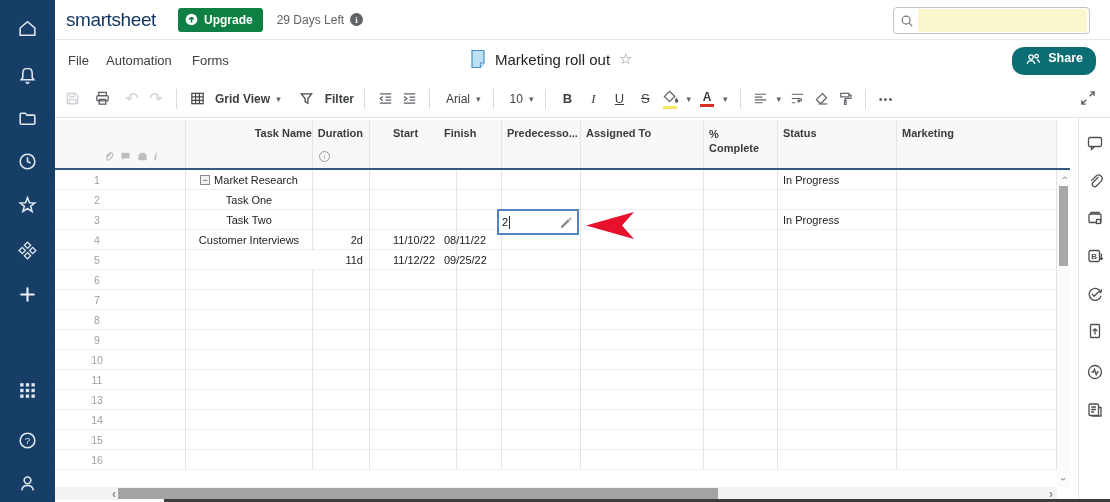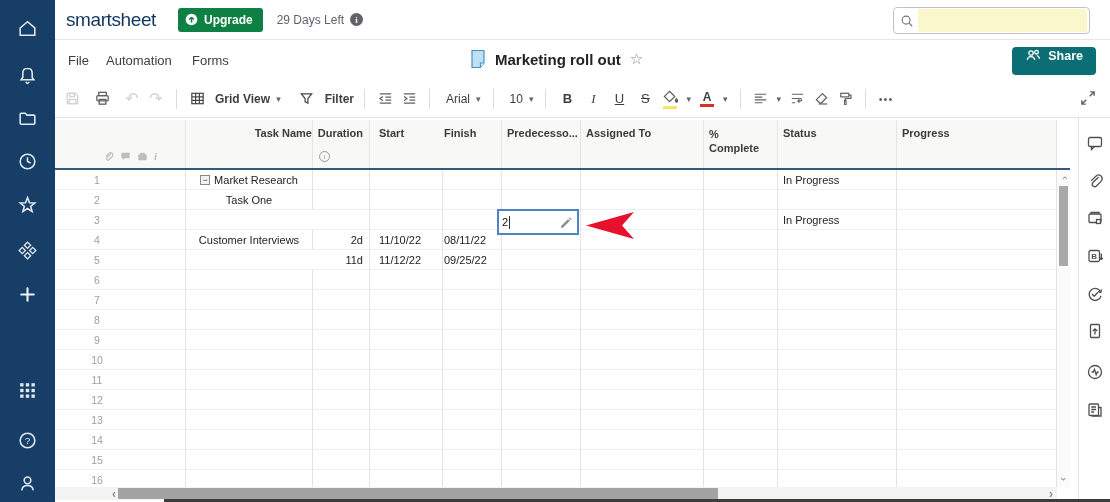--- a/index.html
+++ b/index.html
@@ -20,23 +20,23 @@
   .upgrade-btn svg { width:15px; height:15px; margin-right:5px; }
   .trial { margin-left:14px; font-size:12px; color:#5f6368; }
   .info-dot { margin-left:6px; width:13px; height:13px; border-radius:50%; background:#5f6368; color:#fff; font-size:9px; font-weight:bold; display:inline-flex; align-items:center; justify-content:center; font-family:"Liberation Serif",serif; }
   .searchbox { position:absolute; right:20px; top:7px; width:197px; height:27px; border:1px solid #c3c3c3; border-radius:4px; background:#fff; display:flex; align-items:center; }
   .searchbox svg { width:14px; height:14px; margin-left:6px; flex:none; }
   .search-input { flex:1; height:23px; margin:1px 2px 1px 4px; border:none; outline:none; background:var(--search-highlight,#fbf7cc); font-size:12px; }
 
   .menubar { position:absolute; left:0; top:41px; width:1055px; height:39px; background:#fff; }
   .menu-item { position:absolute; top:12px; font-size:13px; color:#3c4043; cursor:pointer; }
   .title-group { position:absolute; left:415px; top:8px; display:flex; align-items:center; }
-  .sheet-title { font-size:15px; font-weight:bold; color:#232323; margin-left:9px; }
+  .sheet-title { font-size:15px; font-weight:normal; color:#232323; margin-left:9px; }
   .fav-star { margin-left:9px; font-size:15px; color:#8a8a8a; cursor:pointer; }
-  .share-btn { position:absolute; right:14px; top:6px; height:28px; background:var(--share-teal,#0b6e74); color:#fff; border:none; border-radius:4px; display:flex; align-items:flex-end; padding:12px 13px; font-size:12.5px; font-weight:bold; cursor:pointer; }
+  .share-btn { position:absolute; right:14px; top:6px; height:28px; background:var(--share-teal,#0b6e74); color:#fff; border:none; border-radius:12px; display:flex; align-items:flex-start; padding:4px 13px; font-size:12.5px; font-weight:bold; cursor:pointer; }
   .share-btn svg { width:16px; height:16px; margin-right:7px; }
 
   
   .toolbar { position:absolute; left:0; top:80px; width:1055px; height:38px; border-bottom:1px solid #e2e2e2; background:#fff; display:flex; align-items:center; }
   .tb { height:26px; min-width:24px; display:flex; align-items:center; justify-content:center; border-radius:3px; cursor:pointer; color:#5f6368; }
   .tb svg { width:17px; height:17px; }
   .tb.disabled { color:#cfd2d6; cursor:default; }
   .tsep { width:1px; height:20px; background:#dcdcdc; margin:0 8px; }
   .tlabel { font-size:12px; color:#3c4043; font-weight:bold; margin:0 2px 0 6px; }
   .tval { font-size:12px; color:#3c4043; margin:0 2px; }
@@ -46,21 +46,21 @@
   .stack .bar { width:14px; height:3px; margin-top:1px; }
   .more-dots { font-size:11px; letter-spacing:1px; color:#5f6368; }
   .expand-tb { position:absolute; right:12px; top:88px; width:20px; height:20px; color:#5f6368; cursor:pointer; }
 
   
   .grid { position:absolute; left:0; top:120px; width:1015px; height:382px; }
   .cell { position:absolute; top:0; height:100%; border-right:1px solid #e2e4e6; font-size:11px; color:#222; display:flex; align-items:center; overflow:hidden; white-space:nowrap; background:transparent; }
   .c-numcell { left:0;   width:131px; }
   .c-task   { left:131px; width:127px; justify-content:center; }
   .c-dur    { left:258px; width:57px;  justify-content:flex-end; padding-right:6px; }
-  .c-start  { left:319px; width:69px;  padding-left:5px; }
+  .c-start  { left:333px; width:69px;  padding-left:5px; }
   .c-finish { left:384px; width:63px;  padding-left:5px; }
   .c-pred   { left:447px; width:79px;  padding-left:5px; }
   .c-asg    { left:526px; width:123px; padding-left:5px; }
   .c-pct    { left:649px; width:74px;  padding-left:5px; }
   .c-status { left:723px; width:119px; padding-left:5px;text-align:right; }
   .c-com    { left:842px; width:160px; padding-left:5px; }
   .hrow { position:absolute; left:0; top:0; width:1002px; height:48px; background:#f8f8f6; }
   .hrow .cell { align-items:flex-start; padding-top:7px; font-weight:bold; color:#3b3b3b; background:#f8f8f6; }
   .hrow .c-pct { white-space:normal; line-height:1.3; padding-right:24px; }
   .hrow .c-task, .hrow .c-dur { justify-content:flex-end; padding-left:5px; }
@@ -335,21 +335,21 @@
         <div class="cell hc c-asg">
           <span>Assigned To</span>
         </div>
         <div class="cell hc c-pct">
           <span>% Complete</span>
         </div>
         <div class="cell hc c-status">
           <span>Status</span>
         </div>
         <div class="cell hc c-com">
-          <span>Progress</span>
+          <span>Marketing</span>
         </div>
       </div>
     <div class="hdr-line"></div>
 
     <div class="rows">
       <div class="edit-overlay">
         <span>2</span>
           <span class="edit-caret"></span>
         <svg class="edit-pencil" viewBox="0 0 14 14">
             <path d="M2.5 11.5 L9.8 4.2 L11.8 6.2 L4.5 13.5 L2 14 Z M10.6 3.4 L11.6 2.4 L13.6 4.4 L12.6 5.4 Z" fill="#8f8f8f"></path>
@@ -391,20 +391,23 @@
           <div class="cell c-pred"></div>
           <div class="cell c-asg"></div>
           <div class="cell c-pct"></div>
           <div class="cell c-status"></div>
           <div class="cell c-com"></div>
         </div>
         <div class="row">
           <div class="cell c-numcell">
             <span class="rownum">3</span>
           </div>
+          <div class="cell c-task">
+            <span>Task Two</span>
+          </div>
           <div class="cell c-dur"></div>
           <div class="cell c-start"></div>
           <div class="cell c-finish"></div>
           <div class="cell c-pred"></div>
           <div class="cell c-asg"></div>
           <div class="cell c-pct"></div>
           <div class="cell c-status">
             <span>In Progress</span>
           </div>
           <div class="cell c-com"></div>
@@ -516,34 +519,20 @@
           <div class="cell c-finish"></div>
           <div class="cell c-pred"></div>
           <div class="cell c-asg"></div>
           <div class="cell c-pct"></div>
           <div class="cell c-status"></div>
           <div class="cell c-com"></div>
         </div>
         <div class="row">
           <div class="cell c-numcell">
             <span class="rownum">11</span>
-          </div>
-          <div class="cell c-task"></div>
-          <div class="cell c-dur"></div>
-          <div class="cell c-start"></div>
-          <div class="cell c-finish"></div>
-          <div class="cell c-pred"></div>
-          <div class="cell c-asg"></div>
-          <div class="cell c-pct"></div>
-          <div class="cell c-status"></div>
-          <div class="cell c-com"></div>
-        </div>
-        <div class="row">
-          <div class="cell c-numcell">
-            <span class="rownum">12</span>
           </div>
           <div class="cell c-task"></div>
           <div class="cell c-dur"></div>
           <div class="cell c-start"></div>
           <div class="cell c-finish"></div>
           <div class="cell c-pred"></div>
           <div class="cell c-asg"></div>
           <div class="cell c-pct"></div>
           <div class="cell c-status"></div>
           <div class="cell c-com"></div>

